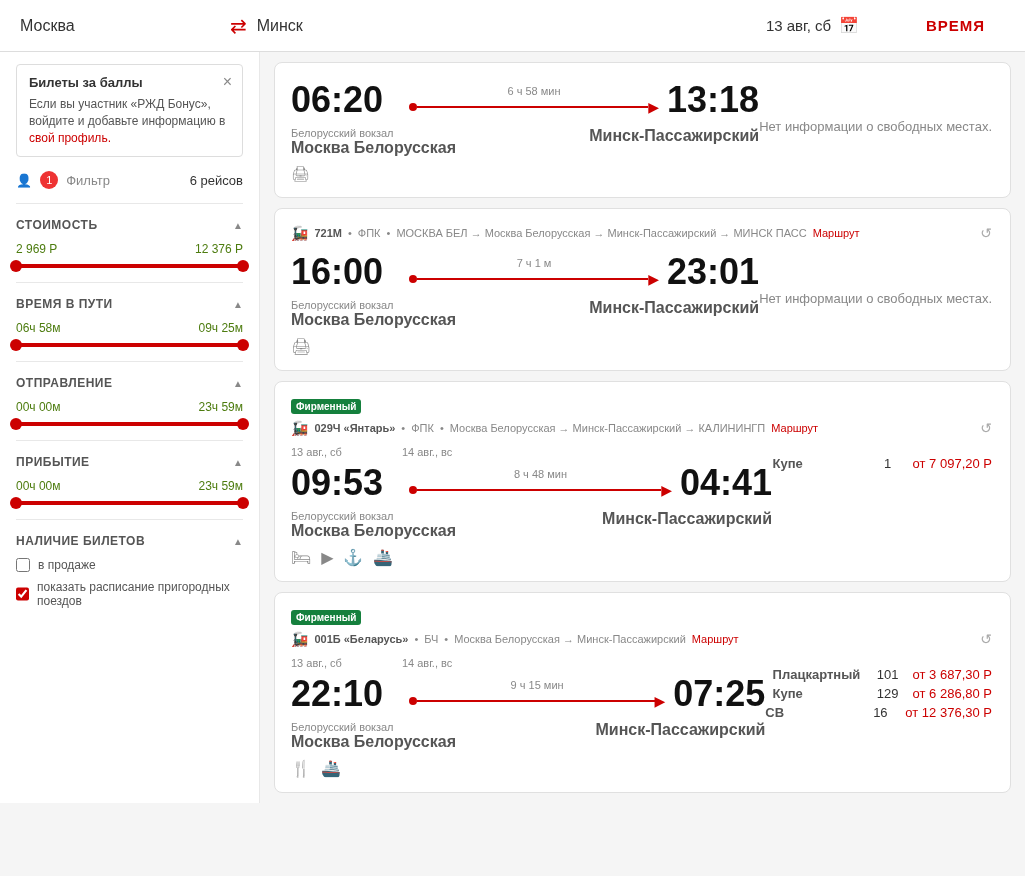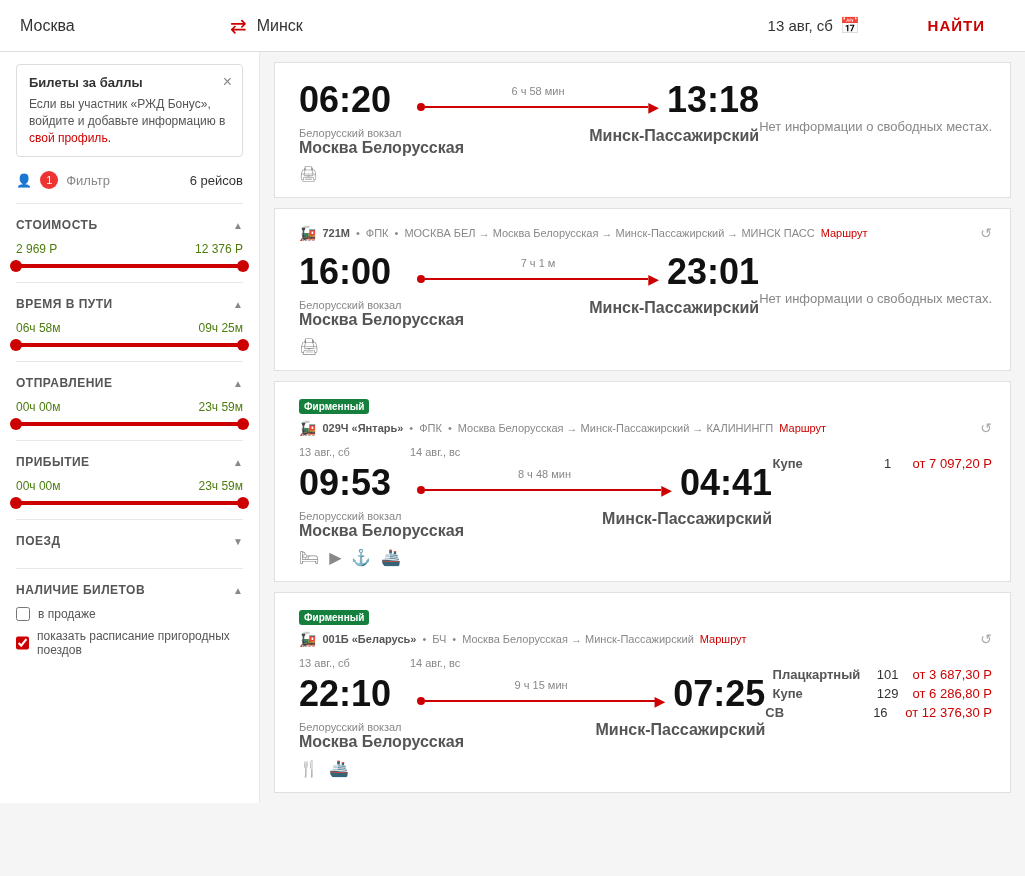--- a/index.html
+++ b/index.html
@@ -193,22 +193,22 @@
       flex: 1;
       padding: 10px 14px;
       display: flex;
       flex-direction: column;
       gap: 10px;
     }
 
     .ticket-card {
       background: #fff;
       border: 1px solid #e0e0e0;
-      border-radius: 0;
-      padding: 16px 18px 14px 24px;
+      border-radius: 8px;
+      padding: 16px 18px 14px 16px;
     }
 
     .train-info-row {
       display: flex;
       align-items: center;
       gap: 6px;
       font-size: 11px;
       color: #888;
       margin-bottom: 10px;
       flex-wrap: wrap;
@@ -346,21 +346,21 @@
 <body>
 
 <div class="header">
   <span class="header-from">Москва</span>
   <span class="header-swap" style="margin:0 10px;font-size:20px;color:#c00;">⇄</span>
   <span class="header-to">Минск</span>
   <span class="header-date">
     <span>13 авг, сб</span>
     <span style="color:#aaa;font-size:16px;">📅</span>
   </span>
-  <button class="header-search-btn">НАЙТИ</button>
+  <button class="header-search-btn">ВРЕМЯ</button>
 </div>
 
 <div class="layout">
 
   <div class="sidebar">
 
     <div class="bonus-box">
       <div class="bonus-title">Билеты за баллы</div>
       <div class="bonus-text">
         Если вы участник «РЖД Бонус», войдите и добавьте информацию в
@@ -433,26 +433,20 @@
         <span>00ч 00м</span>
         <span>23ч 59м</span>
       </div>
       <div class="range-slider">
         <div class="range-fill"></div>
         <div class="range-thumb left"></div>
         <div class="range-thumb right"></div>
       </div>
     </div>
 
-    <div class="section">
-      <div class="section-header">
-        <span class="section-title">ПОЕЗД</span>
-        <span class="section-arrow">▼</span>
-      </div>
-    </div>
 
     <div class="section">
       <div class="section-header">
         <span class="section-title">НАЛИЧИЕ БИЛЕТОВ</span>
         <span class="section-arrow">▲</span>
       </div>
       <div class="checkbox-row">
         <input type="checkbox" id="cb1" style="">
         <label for="cb1">в продаже</label>
       </div>

